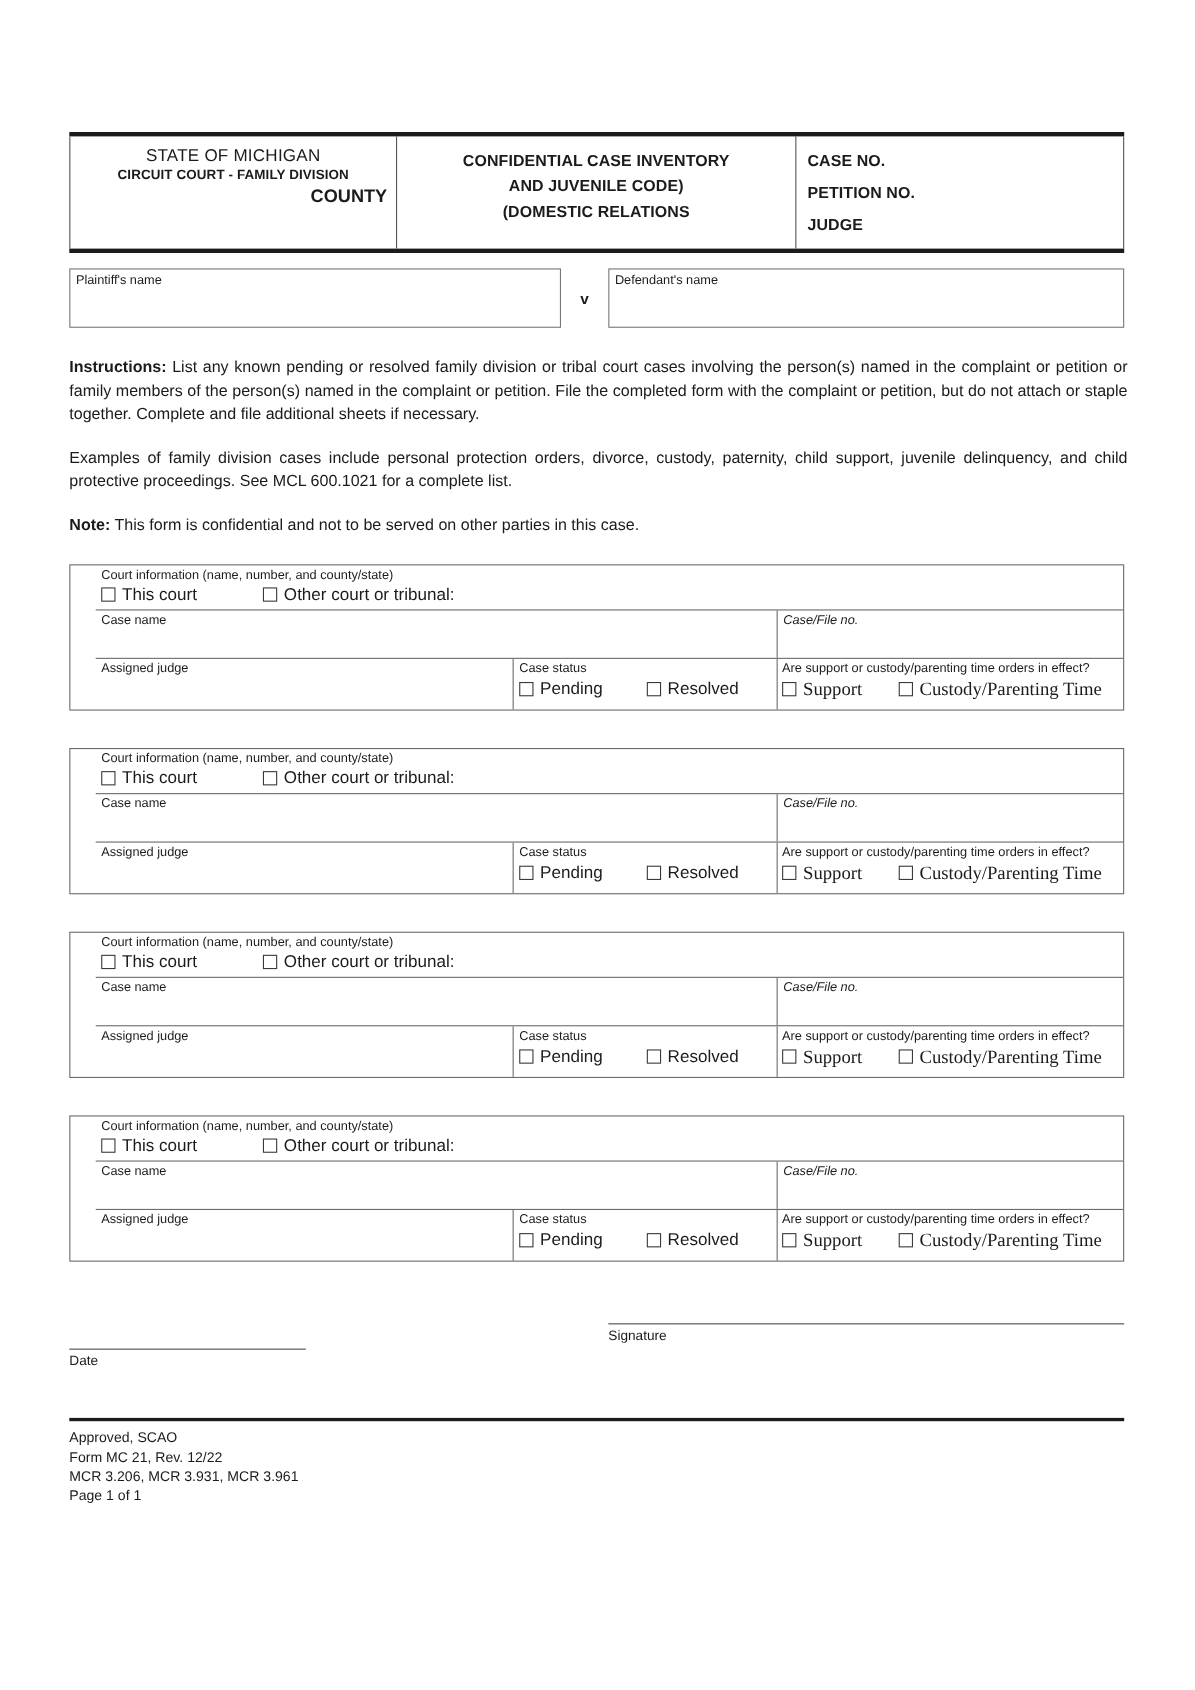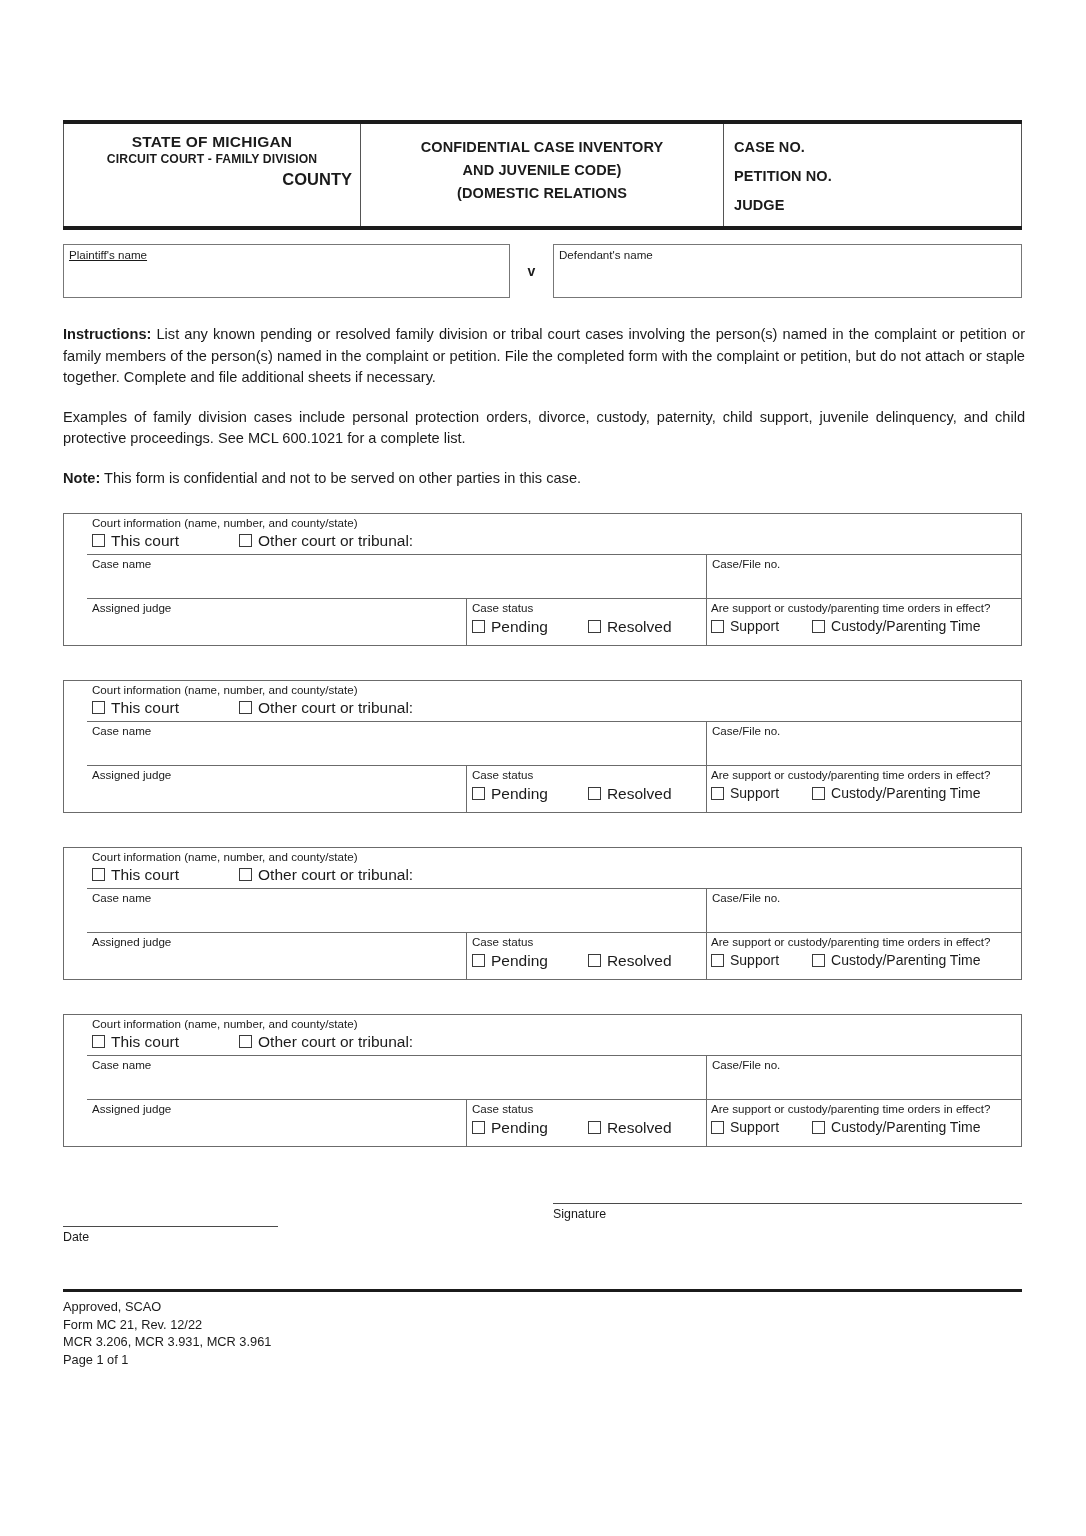--- a/index.html
+++ b/index.html
@@ -56,21 +56,21 @@
     text-align: center;
     border-right: 1px solid #555;
   }
   .hdr-col-right {
     flex: 1;
     box-sizing: border-box;
     padding: 9px 6px 6px 10px;
   }
   .state-title {
     font-size: 15.5px;
-    font-weight: bold;
+    font-weight: normal;
     letter-spacing: 0.2px;
     line-height: 19px;
   }
   .court-line {
     font-size: 12.2px;
     font-weight: bold;
     letter-spacing: 0.1px;
     line-height: 17px;
   }
   .county-line {
@@ -105,21 +105,21 @@
     width: 100%;
     margin-top: 14px;
     height: 54px;
   }
   .party-box {
     border: 1px solid #777;
     box-sizing: border-box;
     height: 54px;
     padding: 3px 5px;
   }
-  .party-plaintiff { width: 447px; text-decoration: underline; }
+  .party-plaintiff { width: 447px; }
   .party-defendant { flex: 1; }
   .vee {
     width: 43px;
     display: flex;
     align-items: center;
     justify-content: center;
     font-size: 14px;
     font-weight: bold;
   }
   .mini-label {
@@ -211,20 +211,21 @@
   .cb-casename {
     width: 620px;
     box-sizing: border-box;
     border-right: 1px solid #6b6b6b;
     padding: 2px 5px;
   }
   .cb-casefile {
     flex: 1;
     box-sizing: border-box;
     padding: 2px 5px;
+    font-style: italic;
   }
 
   .cb-row3 {
     display: flex;
     height: 46px;
   }
   .cb-judge {
     width: 380px;
     box-sizing: border-box;
     border-right: 1px solid #6b6b6b;
@@ -242,21 +243,21 @@
     padding: 2px 4px;
   }
   .cb-status .chk-row,
   .cb-orders .chk-row {
     display: flex;
     align-items: center;
     margin-top: 2px;
   }
   .cb-status .chk-item { font-size: 15.5px; }
   .cb-status .chk-item.second { margin-left: 40px; }
-  .cb-orders .chk-item { font-size: 14px; white-space: nowrap; }
+  .cb-orders .chk-item { font-size: 17px; white-space: nowrap; font-family: Liberation Serif, serif; }
   .cb-orders .chk-item.second { margin-left: 33px; }
   .tight-label { font-size: 11.6px; line-height: 14px; }
 
   
   .sigrow {
     display: flex;
     margin-top: 56px;
   }
   .sig-date { width: 490px; margin-top: 23px; }
   .sig-sig { flex: 1; }

